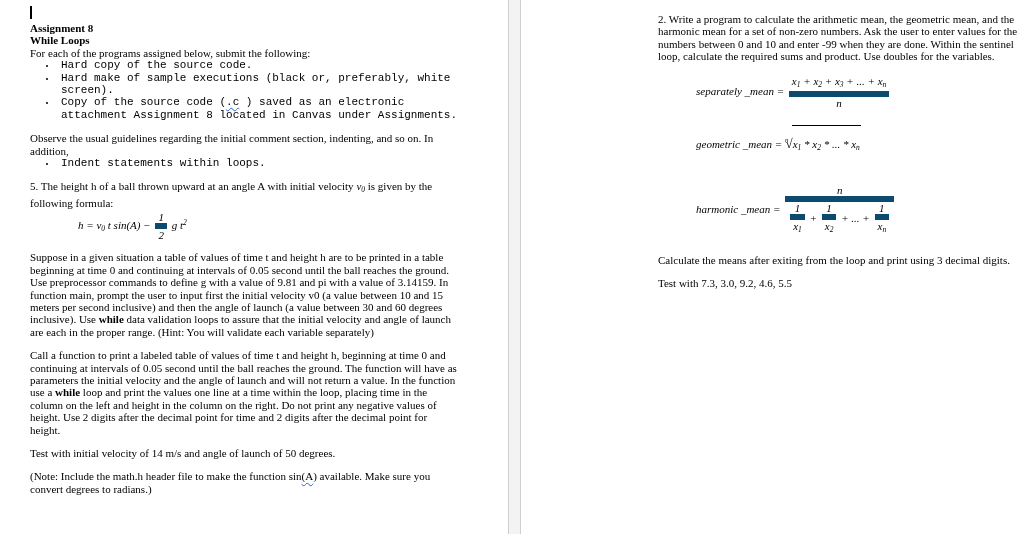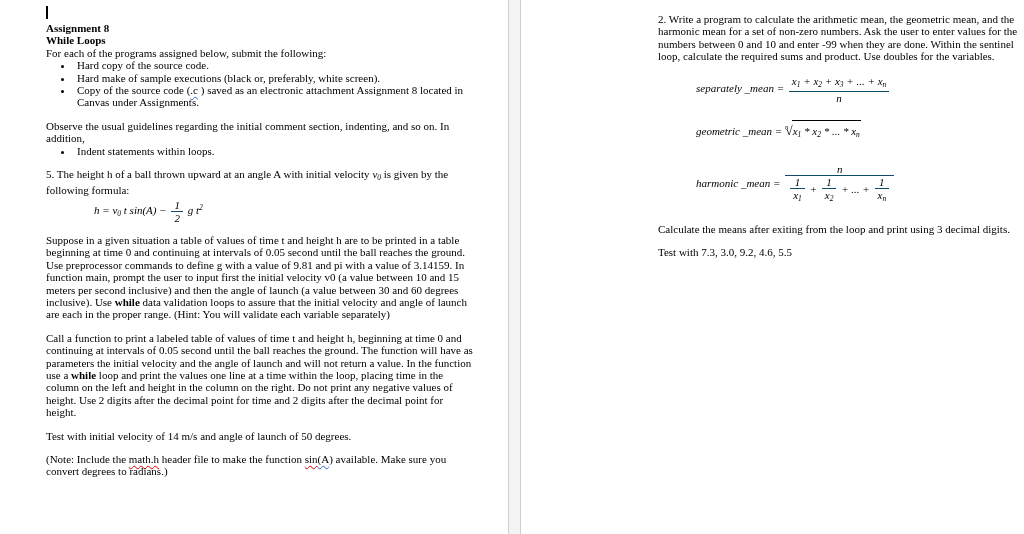--- a/index.html
+++ b/index.html
@@ -13,52 +13,52 @@
     color: #000;
     overflow: hidden;
     position: relative;
     -webkit-font-smoothing: antialiased;
   }
   .page {
     position: absolute;
     top: 6px;
     background: #fff;
   }
-  #page-left  { left: 46px;  width: 430px; }
+  #page-left  { left: 30px;  width: 430px; }
   #page-right { left: 630px; width: 376px; margin-left: 28px; }
   .page-gap {
     position: absolute;
     left: 508px; top: 0; bottom: 0; width: 13px;
     background: #f3f3f3;
     border-left: 1px solid #cfcfcf;
     border-right: 1px solid #cfcfcf;
   }
   .caret-line { height: 14px; margin-bottom: 2px; }
   .caret {
     display: inline-block;
     width: 1.5px; height: 13px;
     background: #000;
     vertical-align: top;
   }
   .hline { margin: 0; }
   .bold { font-weight: bold; }
   p { margin: 0 0 11px 0; }
   p.tight { margin-bottom: 0; }
-  ul { margin: 0 0 11px 0; padding-left: 27px; }
+  ul { margin: 0 0 11px 0; padding-left: 27px; font-family: Liberation Mono, monospace; }
   ul.tight { margin-bottom: 11px; }
   li { padding-left: 4px; }
   li::marker { font-size: 9px; }
 
   
   .b { font-weight: bold; }
   .i { font-style: italic; }
   .sub { font-size: 7.5px; vertical-align: -2px; }
   .sup { font-size: 7.5px; vertical-align: 4px; }
   .i.sub, .isub { font-style: italic; font-size: 7.5px; vertical-align: -2px; }
-  .sq-red  { text-decoration: underline; text-decoration-style: wavy; text-decoration-color: #d40000; text-decoration-thickness: 1px; text-underline-offset: 2px; }
+  .sq-red  { text-decoration-style: wavy; text-decoration-color: #d40000; text-decoration-thickness: 1px; text-underline-offset: 2px; }
   .sq-blue { text-decoration: underline; text-decoration-style: wavy; text-decoration-color: #2b5fd9; text-decoration-thickness: 1px; text-underline-offset: 2px; }
 
   
   .formula {
     font-style: italic;
     white-space: nowrap;
     margin: 3px 0 9px 0;
   }
   #formula-height { margin-left: 48px; margin-top: 2px; margin-bottom: 10px; }
   .formula2 { margin-left: 38px; }
@@ -66,27 +66,27 @@
   #formula-geo   { margin-top: 0;   margin-bottom: 18px; }
   #formula-harm  { margin-top: 0;   margin-bottom: 18px; }
 
   .frac {
     display: inline-block;
     vertical-align: middle;
     text-align: center;
     line-height: 12px;
     margin: 0 2px;
   }
-  .frac > .num { display: block; border-bottom: 1px solid #0c4a6e; padding: 0 3px; }
+  .frac > .num { display: block; border-bottom: 6px solid #0c4a6e; padding: 0 3px; }
   .frac > .den { display: block; padding: 0 3px; }
 
   .sqrt { display: inline-block; white-space: nowrap; }
   .rix  { font-size: 7px; font-style: italic; vertical-align: 6px; margin-right: -3px; }
   .rsign{ font-style: normal; font-size: 13px; }
-  .rcontent { display: inline-block; border-top: 1px solid #000; padding: 4px 1px; margin-left: -1px; }
+  .rcontent { display: inline-block; border-top: 1px solid #000; padding: 12px 1px; margin-left: -1px; }
 </style>
 </head>
 <body>
 
 <div class="page" id="page-left">
 
   <div class="caret-line">
     <span class="caret"></span>
   </div>
 

